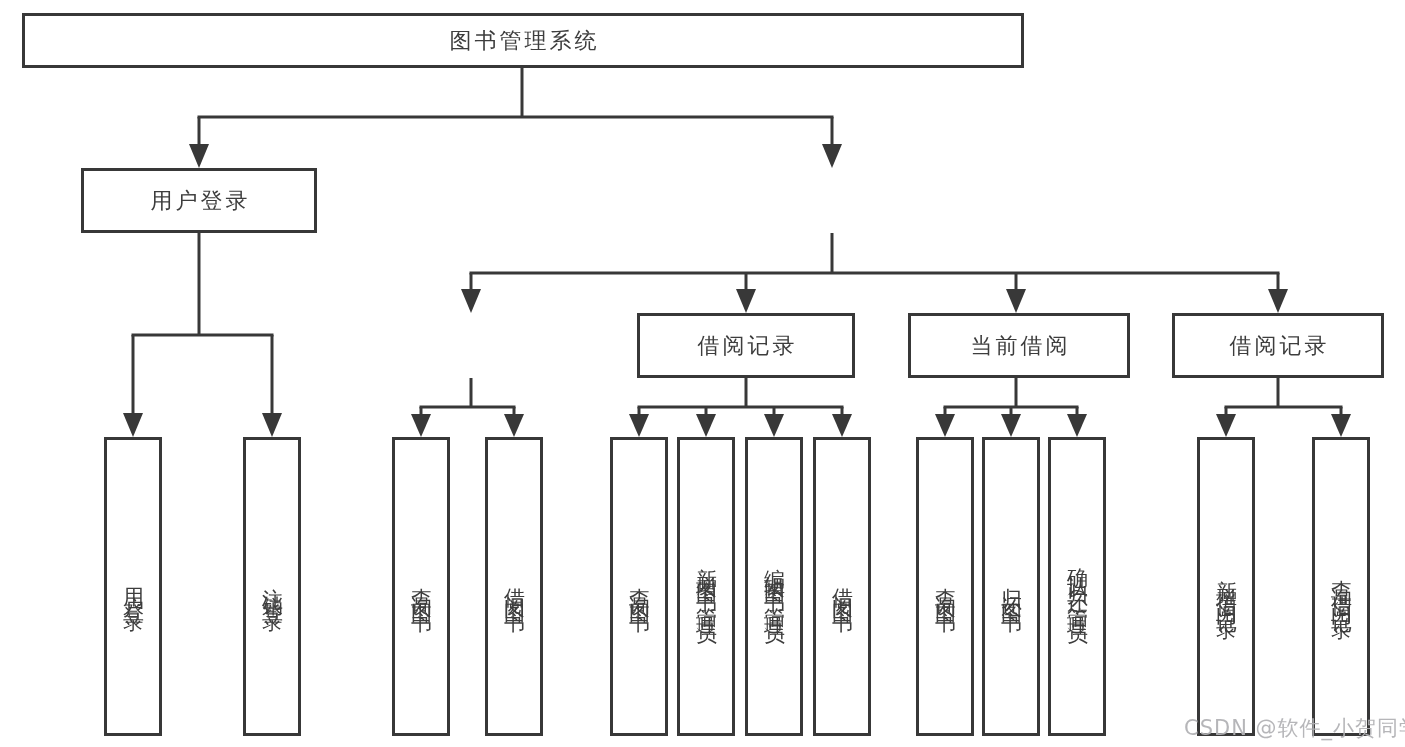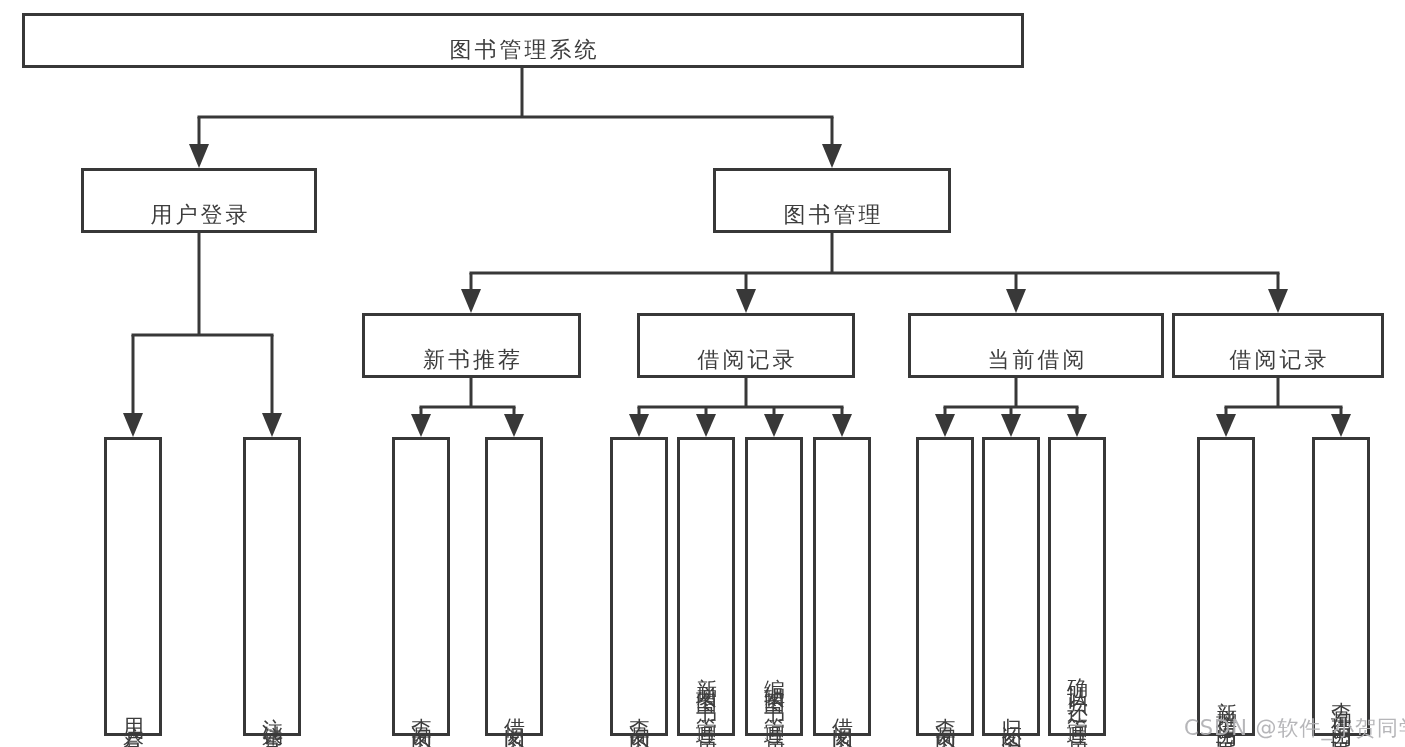--- a/index.html
+++ b/index.html
@@ -9,21 +9,21 @@
     background:#ffffff;
     font-family:"DejaVu Sans","Liberation Sans",sans-serif;
     overflow:hidden;
   }
   .node{
     position:absolute;
     box-sizing:border-box;
     background:#ffffff;
     border:3px solid #383838;
     display:flex;
-    align-items:flex-end;
+    align-items:center;
     justify-content:center;
     z-index:2;
   }
   .h-node .label{
     color:#3d3d3d;
     font-size:22px;
     letter-spacing:3px;
     white-space:nowrap;
     text-indent:3px;
   }
@@ -133,31 +133,25 @@
     </g>
   </svg>
 
   <div class="node h-node" style="left:22px;top:13px;width:1002px;height:55px">
     <span class="label">图书管理系统</span>
   </div>
 
   <div class="node h-node" style="left:81px;top:168px;width:236px;height:65px">
     <span class="label">用户登录</span>
   </div>
-  <div class="node h-node" style="left:713px;top:168px;width:238px;height:65px">
-    <span class="label">图书管理</span>
-  </div>
-
-  <div class="node h-node" style="left:362px;top:313px;width:219px;height:65px">
-    <span class="label">新书推荐</span>
-  </div>
+
   <div class="node h-node" style="left:637px;top:313px;width:218px;height:65px">
     <span class="label">借阅记录</span>
   </div>
-  <div class="node h-node" style="left:908px;top:313px;width:256px;height:65px">
+  <div class="node h-node" style="left:908px;top:313px;width:222px;height:65px">
     <span class="label">当前借阅</span>
   </div>
   <div class="node h-node" style="left:1172px;top:313px;width:212px;height:65px">
     <span class="label">借阅记录</span>
   </div>
 
   <div class="node v-node" style="left:104px;top:437px">
     <span class="vlabel">用户登录</span>
   </div>
   <div class="node v-node" style="left:243px;top:437px">

